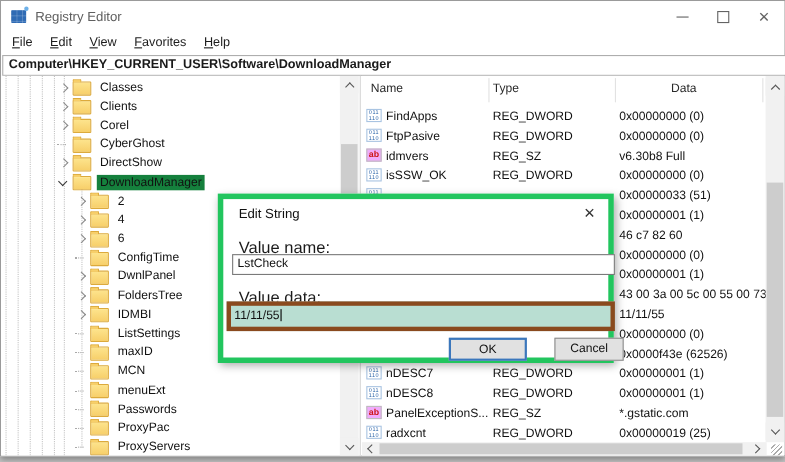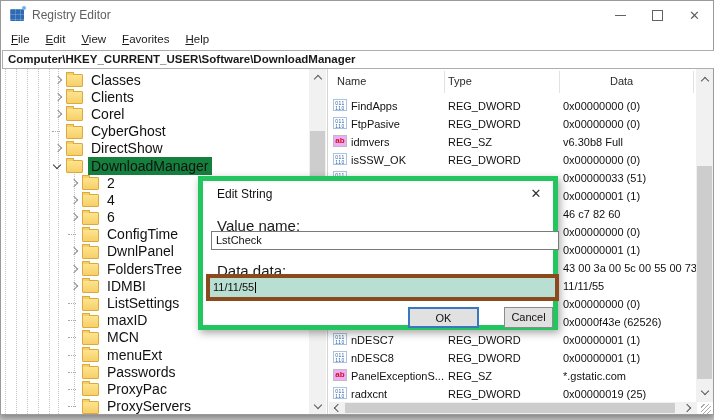--- a/index.html
+++ b/index.html
@@ -24,21 +24,21 @@
   
   .addrwrap{position:absolute;left:0;top:48px;width:100%;height:20px;background:#fff;}
   .addrfield{position:absolute;left:1px;top:1px;width:708px;height:17px;border:1px solid #aeaeae;background:#fff;
     font-size:11.5px;font-weight:700;color:#1a1a1a;line-height:17px;padding-left:5px;box-sizing:content-box;overflow:hidden;white-space:nowrap;}
   
   .main{position:absolute;left:0;top:68px;width:712px;height:345px;background:#fff;}
   .treepane{position:absolute;left:0;top:0;width:327px;height:345px;background:#fff;border-right:1px solid #d4d4d4;box-sizing:border-box;overflow:hidden;}
   .guide{position:absolute;top:0;bottom:0;width:0;border-left:1px dotted #c3c3c3;}
   .rail-children{position:absolute;left:73px;top:100px;height:238px;width:0;border-left:1px dotted #c3c3c3;}
   .treerows{position:absolute;left:0;top:2px;right:18px;}
-  .trow{height:17.2px;display:flex;align-items:center;font-size:14px;color:#111;white-space:nowrap;}
+  .trow{height:17.2px;display:flex;align-items:center;font-size:11px;color:#111;white-space:nowrap;}
   .trow.d0{padding-left:50px;}
   .trow.d1{padding-left:66px;}
   .chev{width:14px;height:12px;position:relative;flex:none;}
   .chev.c::before{content:"";position:absolute;left:4px;top:3px;width:5px;height:5px;border-right:1px solid #8a8a8a;border-bottom:1px solid #8a8a8a;transform:rotate(-45deg);}
   .chev.e::before{content:"";position:absolute;left:3px;top:2px;width:5px;height:5px;border-right:1px solid #3a3a3a;border-bottom:1px solid #3a3a3a;transform:rotate(45deg);}
   .conn{width:14px;height:12px;position:relative;flex:none;}
   .conn::before{content:"";position:absolute;left:1px;top:6px;width:8px;border-top:1px dotted #a8a8a8;}
   .folder{width:15px;height:11px;background:linear-gradient(#fde48d,#f7cf6a);border:1px solid #dcaa3c;border-radius:1px;position:relative;margin:2px 5px 0 1px;flex:none;}
   .folder::before{content:"";position:absolute;top:-3px;left:-1px;width:6px;height:2px;background:#f7cf6a;border:1px solid #dcaa3c;border-bottom:none;border-radius:1px 1px 0 0;}
   .tlabel{padding:1px 3px;}
@@ -79,21 +79,21 @@
   .dlg-close{position:absolute;right:8px;top:4px;width:18px;height:18px;text-align:center;font-size:13px;line-height:18px;color:#333;}
   .dlg-label{position:absolute;left:14px;font-size:15px;color:#1a1a1a;}
   .lbl-name{top:36px;}
   .lbl-data{top:81px;}
   .lbl-data::first-letter{text-decoration:underline;}
   .dlg-input{position:absolute;left:8px;top:50px;width:342px;height:17px;border:1px solid #7a7a7a;background:#fff;font-size:11px;line-height:17px;padding-left:4px;color:#111;overflow:hidden;}
   .dlg-data{position:absolute;left:3px;top:93px;width:342px;height:19px;border:4px solid #8a4a1e;background:#b9ded2;font-size:11px;line-height:19px;padding-left:3px;color:#111;overflow:hidden;}
   .caret{display:inline-block;width:1px;height:11px;background:#000;vertical-align:-2px;margin-left:1px;}
   .dlg-btn{position:absolute;top:126px;height:21px;background:#e1e1e1;font-size:11px;color:#111;text-align:center;line-height:19px;box-sizing:border-box;}
   .btn-ok{left:205px;width:71px;border:2px solid #3b77bc;}
-  .btn-cancel{left:301px;width:49px;border:1px solid #8c8c8c;}
+  .btn-cancel{left:301px;width:63px;border:1px solid #8c8c8c;}
 </style>
 </head>
 <body>
 
 <div class="screen">
 <div class="window">
 
   <div class="titlebar">
     <span class="appicon"></span>
     <span class="apptitle">Registry Editor</span>
@@ -365,20 +365,20 @@
     </div>
   </div>
 
   <div class="dialog">
     <div class="dlg-title">
       <span class="dlg-title-text">Edit String</span>
       <span class="dlg-close">✕</span>
     </div>
     <span class="dlg-label lbl-name">Value name:</span>
     <div class="dlg-input">LstCheck</div>
-    <span class="dlg-label lbl-data">Data data:</span>
+    <span class="dlg-label lbl-data">Value data:</span>
     <div class="dlg-data"><span>11/11/55</span><span class="caret"></span></div>
     <div class="dlg-btn btn-ok">OK</div>
     <div class="dlg-btn btn-cancel">Cancel</div>
   </div>
 
 </div>
 </div>
 
 </body></html>

